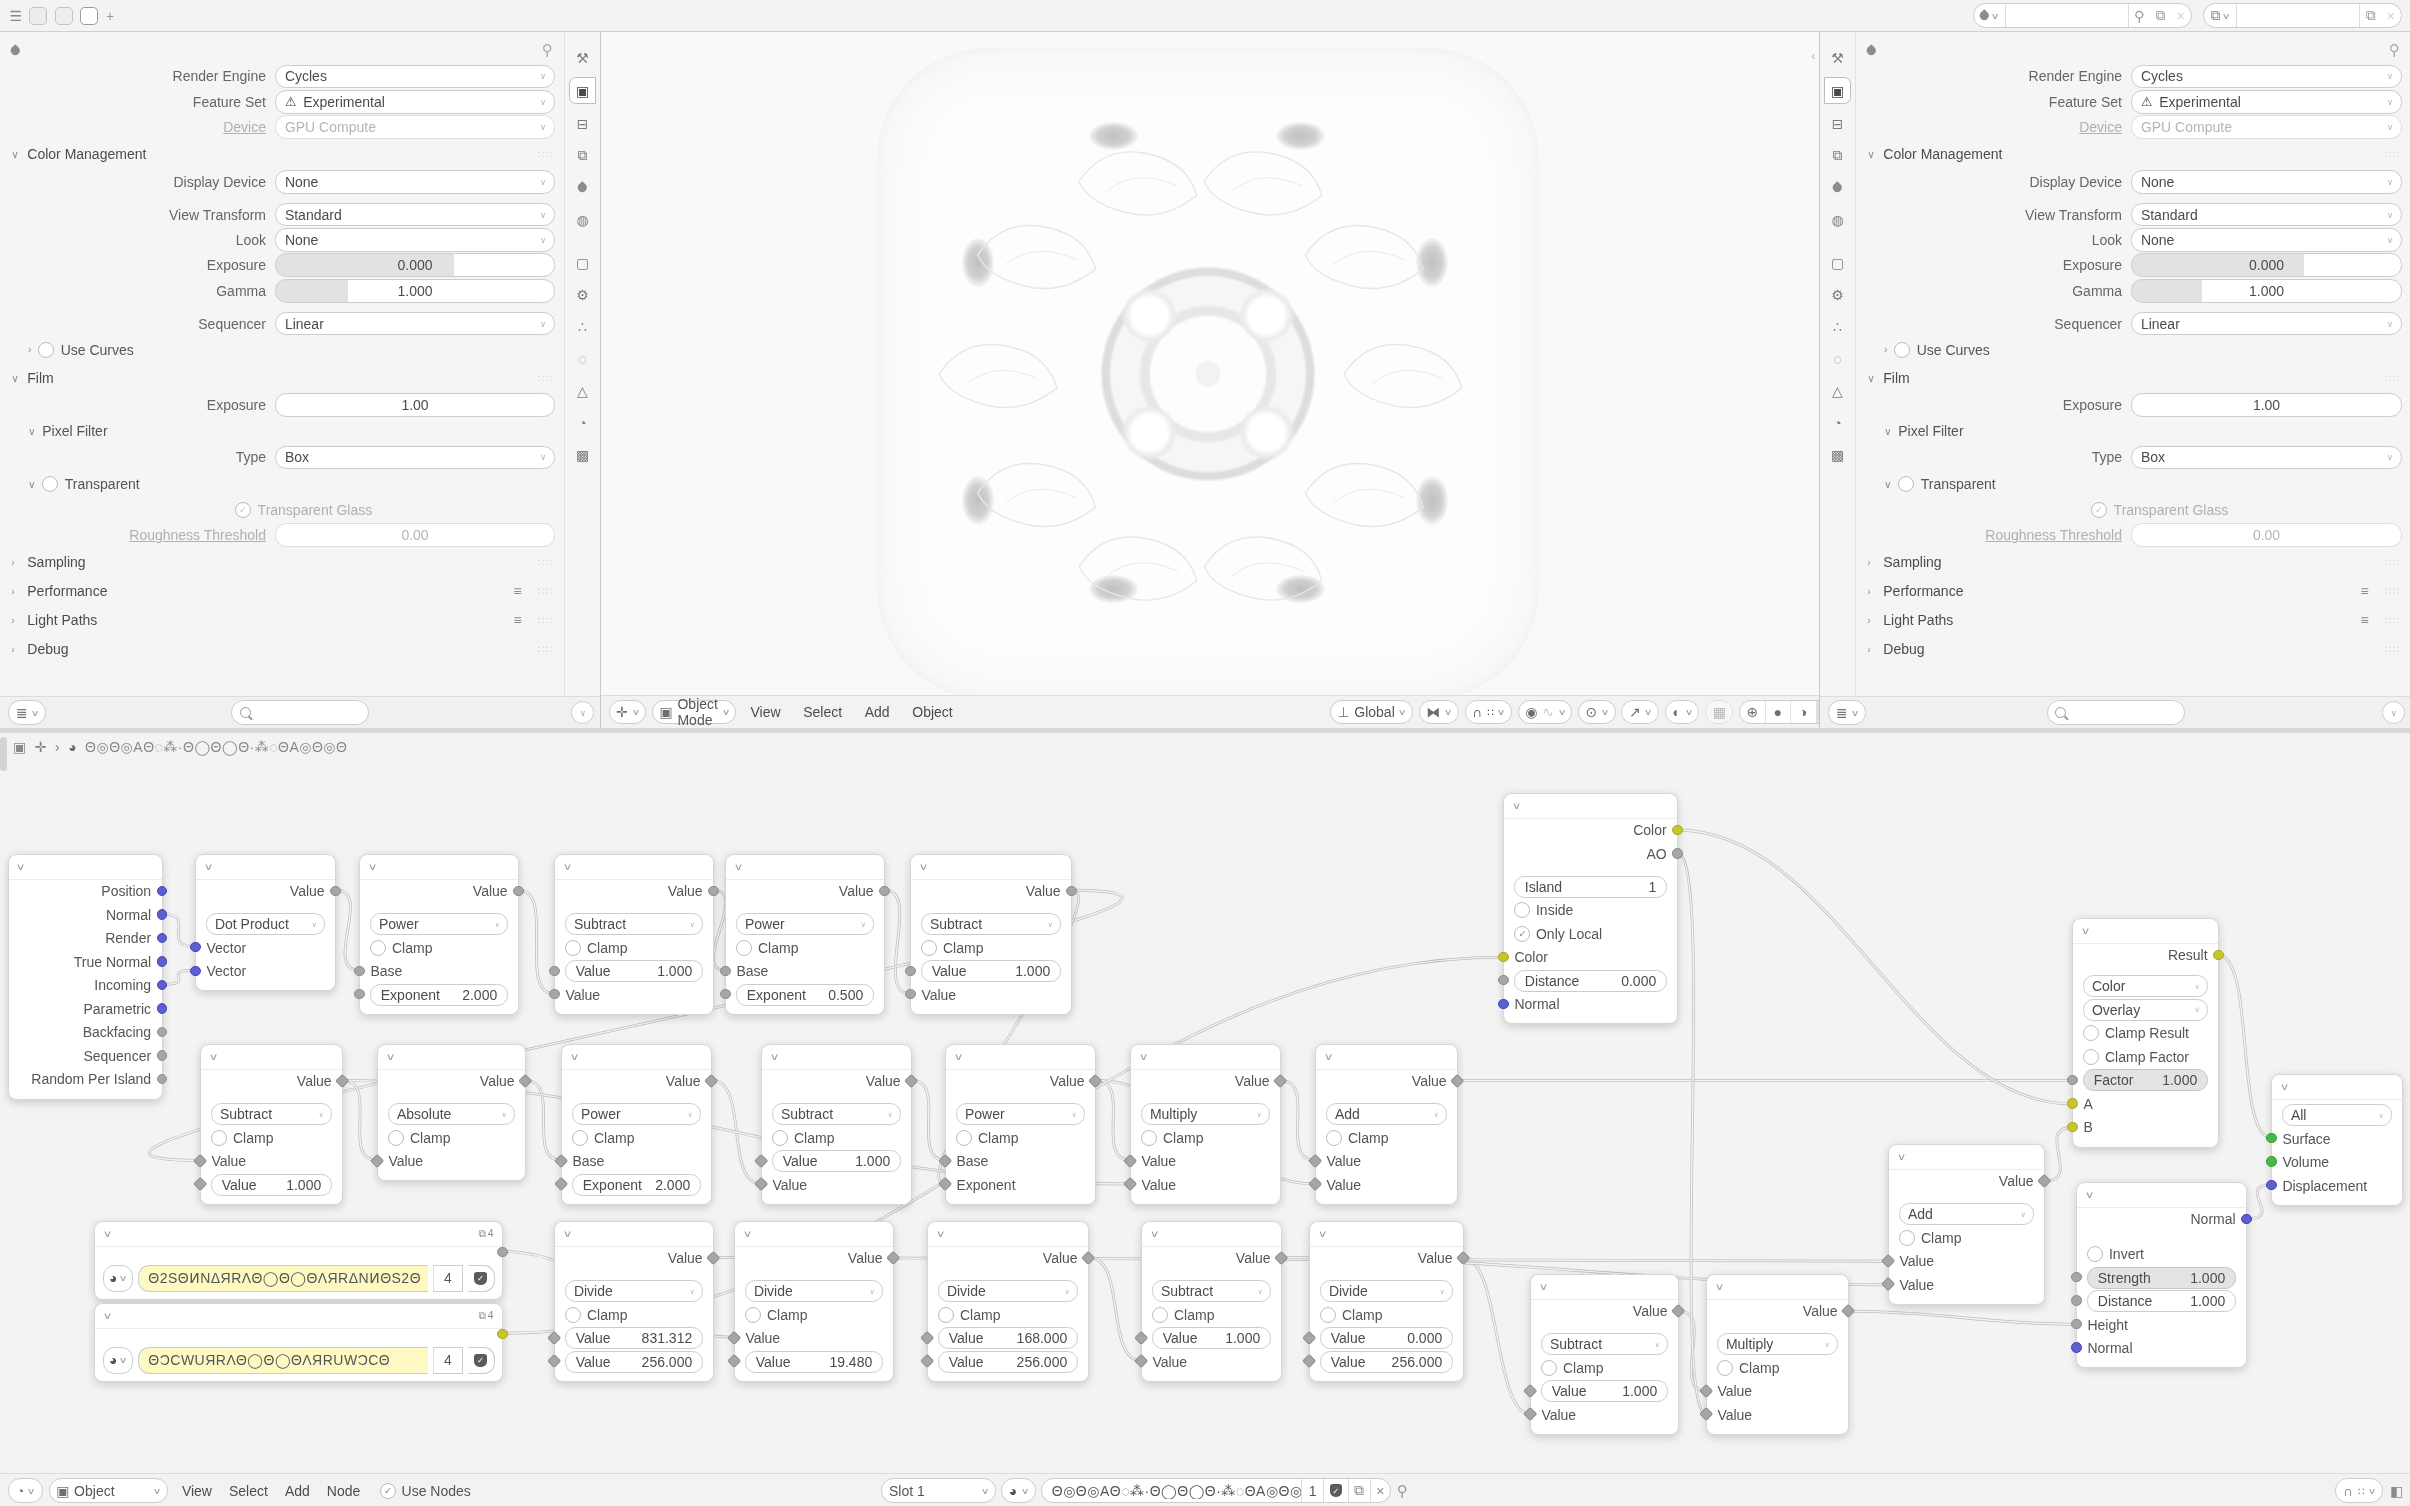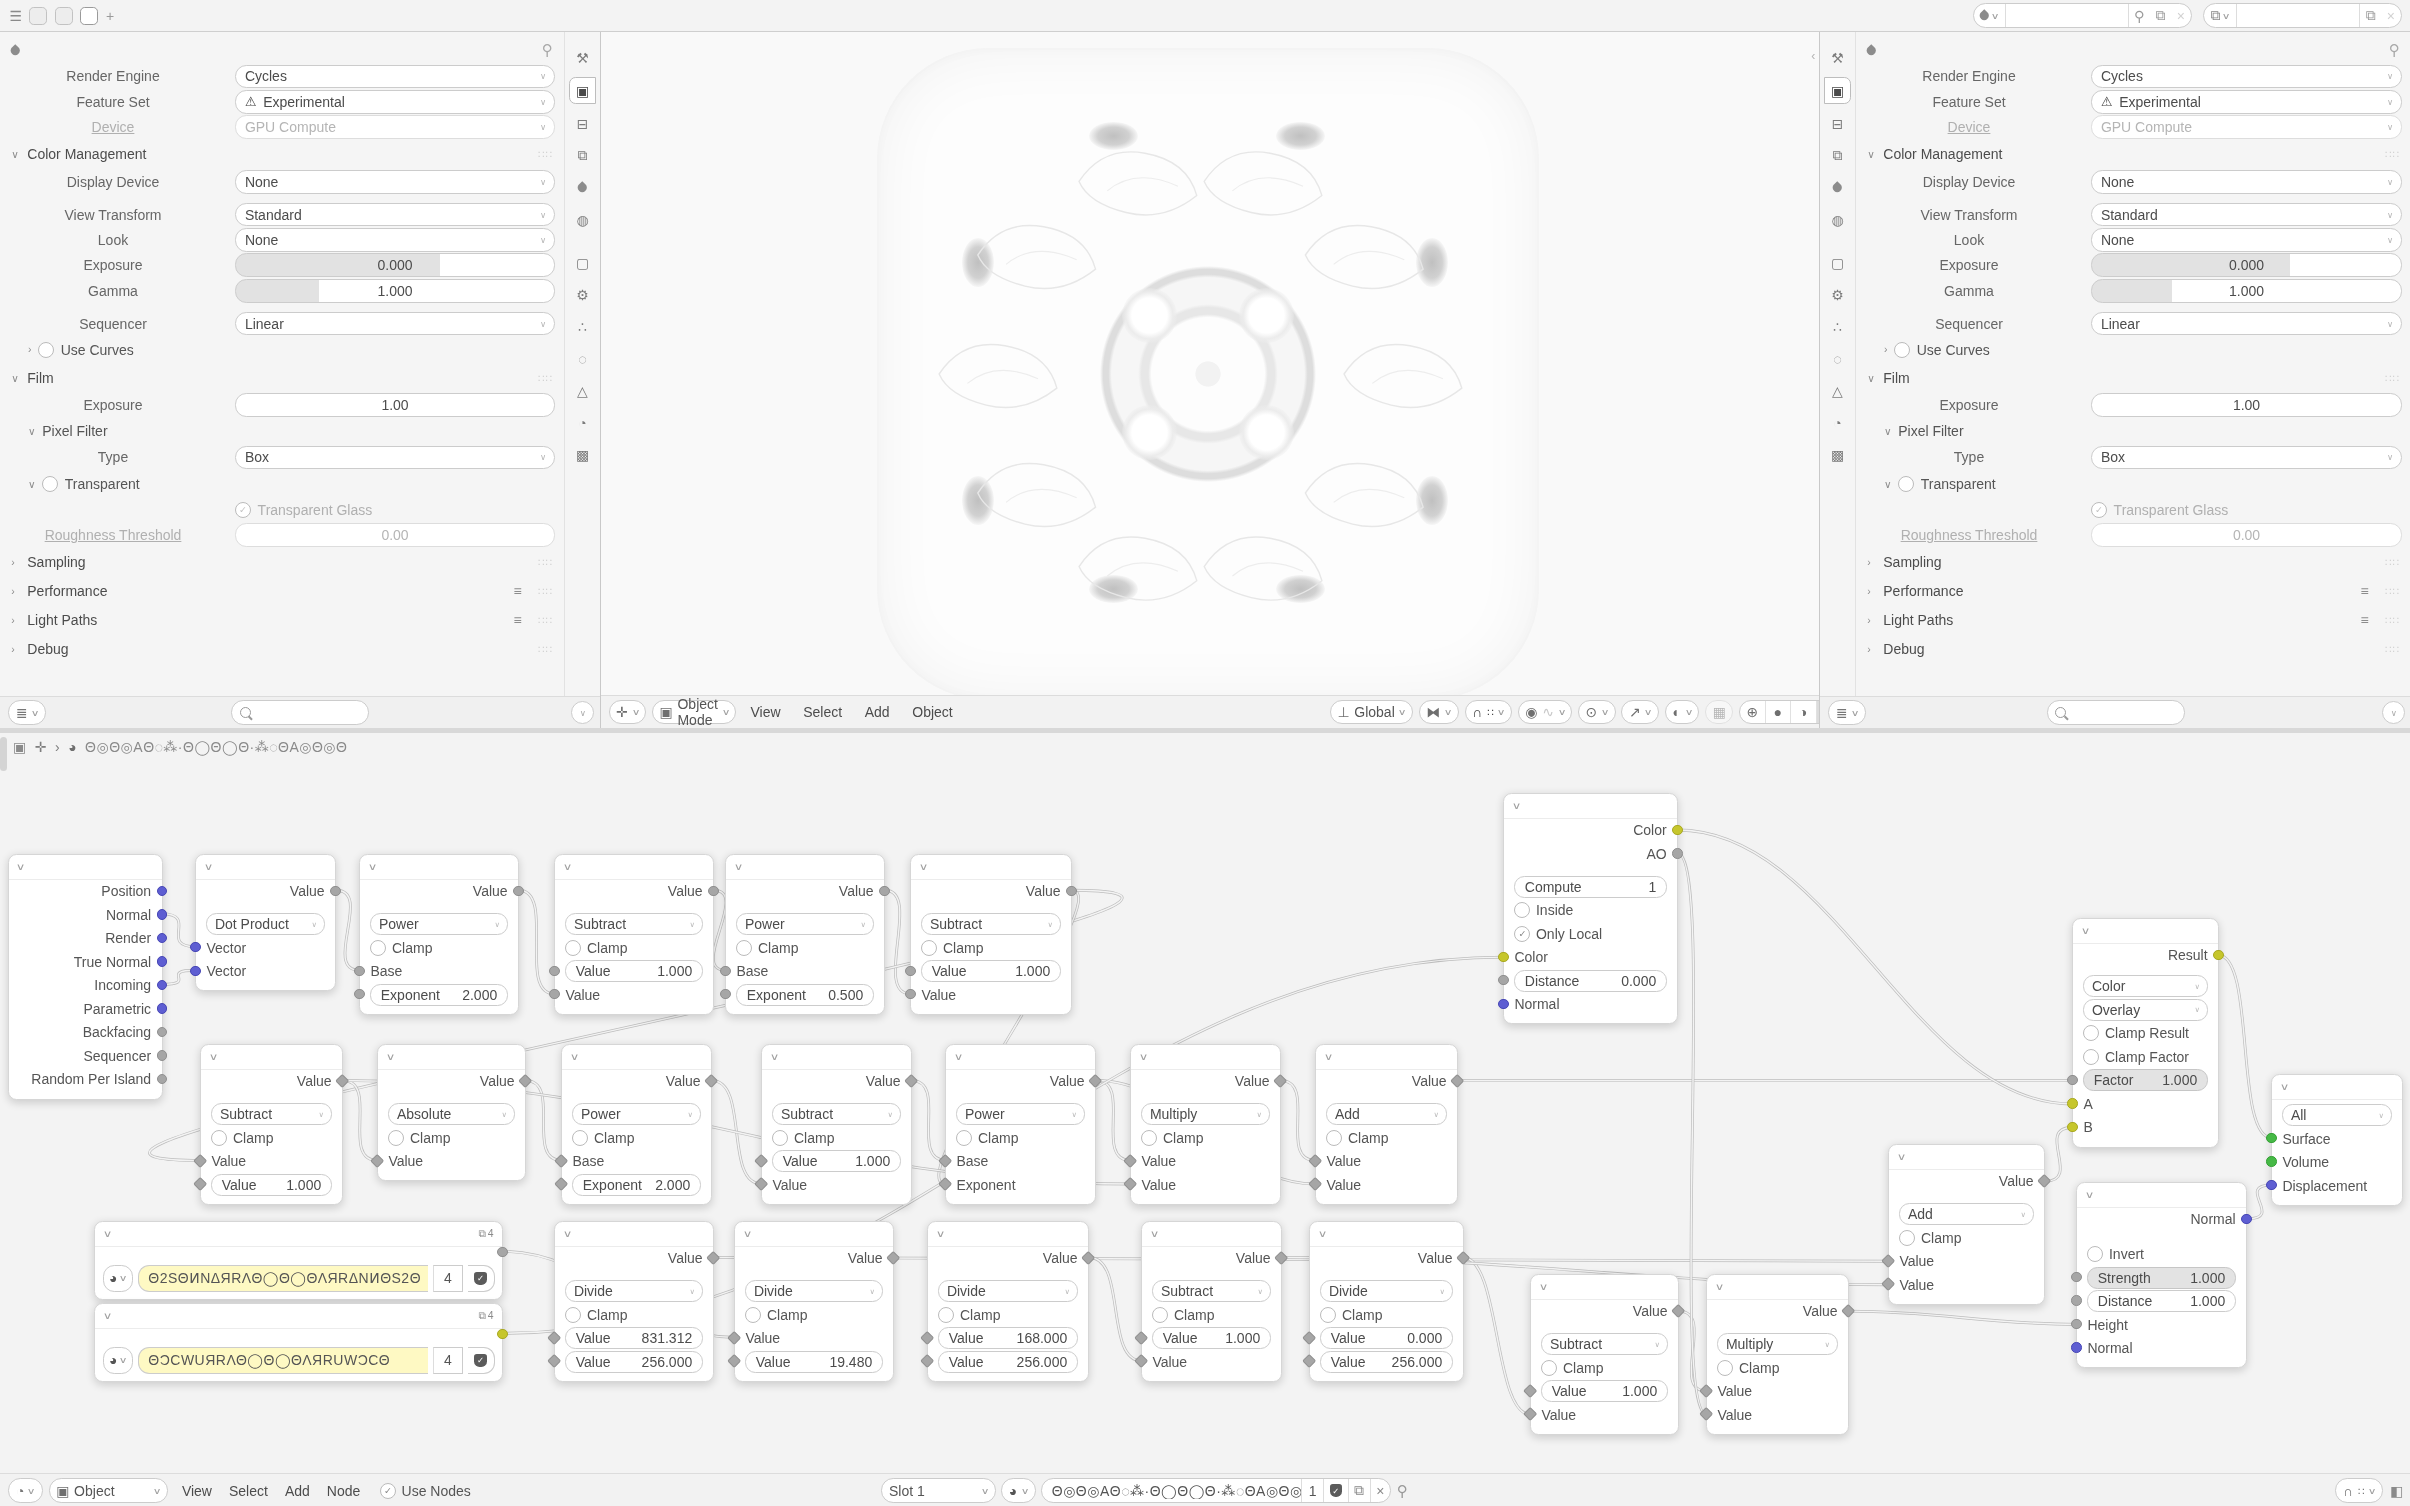--- a/index.html
+++ b/index.html
@@ -27,21 +27,21 @@
   .tabstrip{width:35px;display:flex;flex-direction:column;align-items:center;padding-top:13px;gap:6.6px;background:#f5f5f5;}
   .props:not(.right) .tabstrip{border-left:0.9px solid #e2e2e2;}
   .props.right .tabstrip{border-right:0.9px solid #e2e2e2;}
   .ptab{width:25.4px;height:25.4px;display:flex;align-items:center;justify-content:center;color:#7c7c7c;font-size:14px;border-radius:6.6px 0 0 6.6px;}
   .props.right .ptab{border-radius:0 6.6px 6.6px 0;}
   .ptab.active{background:#ffffff;border:0.9px solid #bdbdbd;color:#4a4a4a;}
   .ptab.gap{margin-top:11.3px;}
   .pcrumb{height:28px;display:flex;align-items:center;padding:0 11.3px;gap:7.5px;color:#8a8a8a;}
   .pcrumb .pin{margin-left:auto;color:#a9a9a9;font-size:15px;}
   .prow{display:flex;align-items:center;height:25.4px;padding-right:9.4px;}
-  .plabel{width:226px;text-align:center;padding-right:9.4px;color:#666;white-space:nowrap;}
+  .plabel{width:226px;text-align:right;padding-right:9.4px;color:#666;white-space:nowrap;margin-left:40px;}
   .plabel.dis{color:#b0b0b0;text-decoration:underline;}
   .pw{flex:1;height:21.7px;border:0.9px solid #ccc;border-radius:11.3px;background:#fff;display:flex;align-items:center;padding:0 8.5px;position:relative;color:#4c4c4c;}
   .pw.sel::after{content:"∨";position:absolute;right:7.5px;font-size:8.5px;color:#b5b5b5;}
   .pw.dis{color:#b5b5b5;border-color:#ddd;}
   .pw.center{justify-content:center;}
   .pw .warn{color:#3c3c3c;margin-right:6.6px;font-size:13px;}
   .psec{height:29px;display:flex;align-items:center;gap:6.6px;padding:0 11.3px;color:#4c4c4c;}
   .psec .chev{color:#8c8c8c;font-size:10.4px;width:9.4px;}
   .psec .grips{margin-left:auto;color:#d0d0d0;font-size:10.4px;letter-spacing:0.9px;}
   .psec .lglyph{color:#8c8c8c;margin-left:auto;}
@@ -1369,21 +1369,21 @@
           <span>Color</span>
           <span class="sock R c-col"></span>
         </div>
         <div class="nrow out">
           <span>AO</span>
           <span class="sock R c-f"></span>
         </div>
         <div style="height: 9.4px;"></div>
         <div class="nrow">
           <span class="nfld">
-            <span>Compute</span>
+            <span>Island</span>
             <span class="fv">1</span>
           </span>
         </div>
         <div class="nrow">
           <span class="nck">
             <span class="ckc"></span>
             <span>Inside</span>
           </span>
         </div>
         <div class="nrow">

